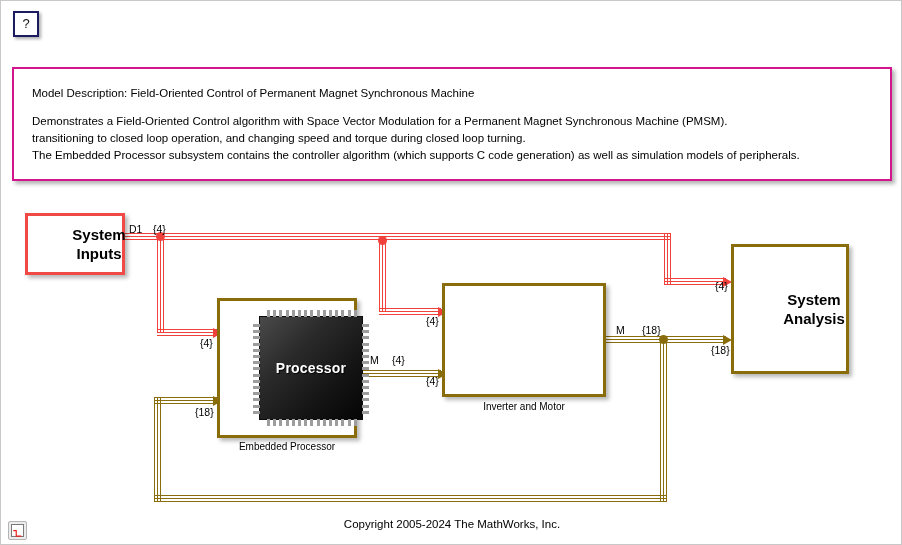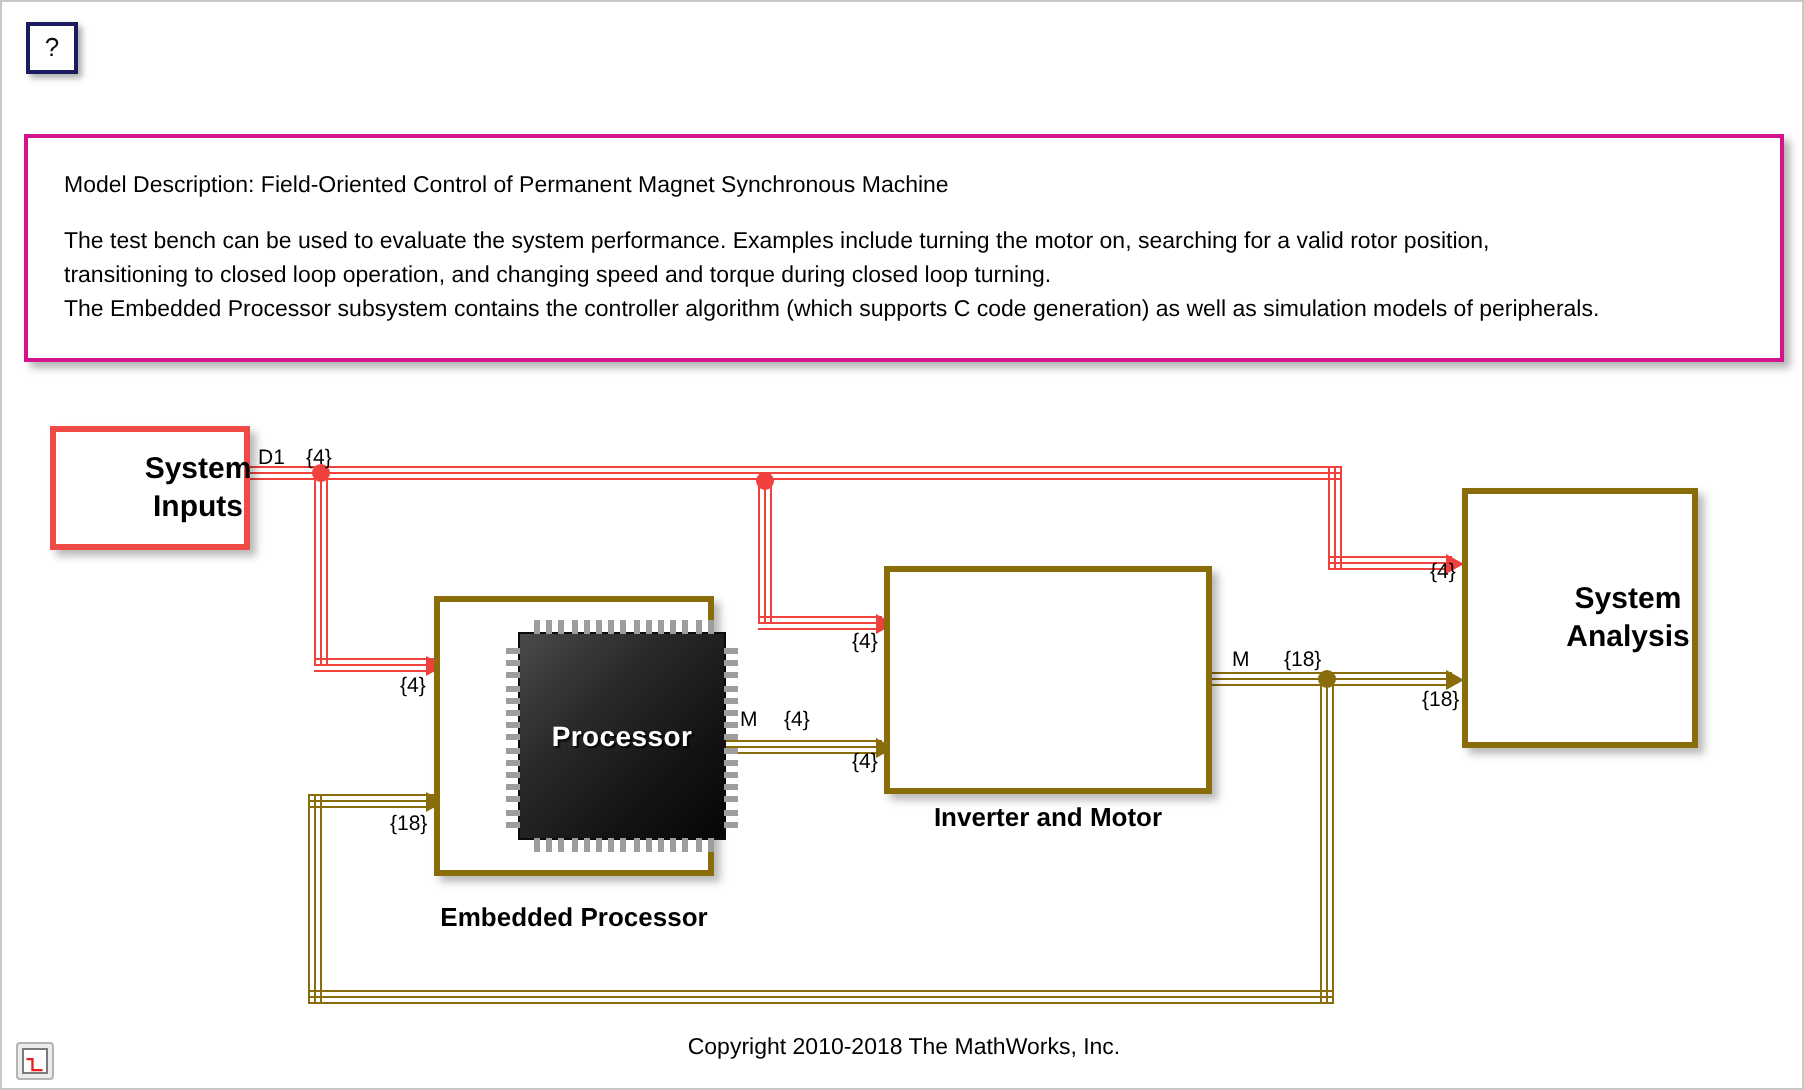--- a/index.html
+++ b/index.html
@@ -87,22 +87,22 @@
     color: #000000;
     box-shadow: 3px 3px 4px rgba(0,0,0,0.28);
     cursor: pointer;
     padding-left: 48px;
   }
   .blk-red   { border: 3px solid #f04a46; }
   .blk-olive { border: 3px solid #8a6d0b; }
 
   .blk-label {
     position: absolute;
-    font-size: 13px;
-    font-weight: bold;
+    font-size: 10px;
+    font-weight: normal;
     color: #000000;
     text-align: center;
     white-space: nowrap;
     cursor: default;
   }
 
   
   .chip-wrap {
     position: absolute;
     display: flex;
@@ -255,21 +255,21 @@
 <body>
 
 <div id="canvas">
 
   <div class="help-btn">?</div>
 
 
   <div class="desc-box">
     <span class="desc-line">Model Description: Field-Oriented Control of Permanent Magnet Synchronous Machine</span>
     <span class="desc-gap"></span>
-    <span class="desc-line">The test bench can be used to evaluate the system performance. Examples include turning the motor on, searching for a valid rotor position,</span>
+    <span class="desc-line">Demonstrates a Field-Oriented Control algorithm with Space Vector Modulation for a Permanent Magnet Synchronous Machine (PMSM).</span>
     <span class="desc-line">transitioning to closed loop operation, and changing speed and torque during closed loop turning.</span>
     <span class="desc-line">The Embedded Processor subsystem contains the controller algorithm (which supports C code generation) as well as simulation models of peripherals.</span>
   </div>
 
   <div class="line bus-h red" style="left:124px; top:232px; width:546px;"></div>
 
   <div class="line bus-v red" style="left:663px; top:232px; height:52px;"></div>
   <div class="line bus-h red" style="left:663px; top:277px; width:62px;"></div>
   <div class="arrow red" style="left:722px; top:276px;"></div>
 
@@ -388,33 +388,33 @@
             <i class="pin"></i>
             <i class="pin"></i>
           <i class="pin"></i>
             <i class="pin"></i>
             <i class="pin"></i>
         </div>
         <span class="chip-text">Processor</span>
       </div>
     </div>
   </div>
-  <div class="blk-label" style="left:216px; top:450px; width:140px;">Embedded Processor</div>
+  <div class="blk-label" style="left:216px; top:440px; width:140px;">Embedded Processor</div>
 
   <div class="blk blk-olive" style="left:441px; top:282px; width:164px; height:114px;"></div>
   <div class="blk-label" style="left:441px; top:400px; width:164px;">Inverter and Motor</div>
 
   <div class="blk blk-olive" style="left:730px; top:243px; width:118px; height:130px; font-size:15px; line-height:19px;">
     <div>
       <span>System</span><br>
       <span>Analysis</span>
     </div>
   </div>
 
-  <div class="copyright">Copyright 2010-2018 The MathWorks, Inc.</div>
+  <div class="copyright">Copyright 2005-2024 The MathWorks, Inc.</div>
 
   <div class="scope-icon">
     <div class="scope-inner">
       <svg width="100%" height="100%" viewBox="0 0 13 13">
         <polyline points="1.5,3 5,3 5,9.5 11,9.5" fill="none" stroke="#e8231d" stroke-width="1.4"></polyline>
       </svg>
     </div>
   </div>
 
 </div>

